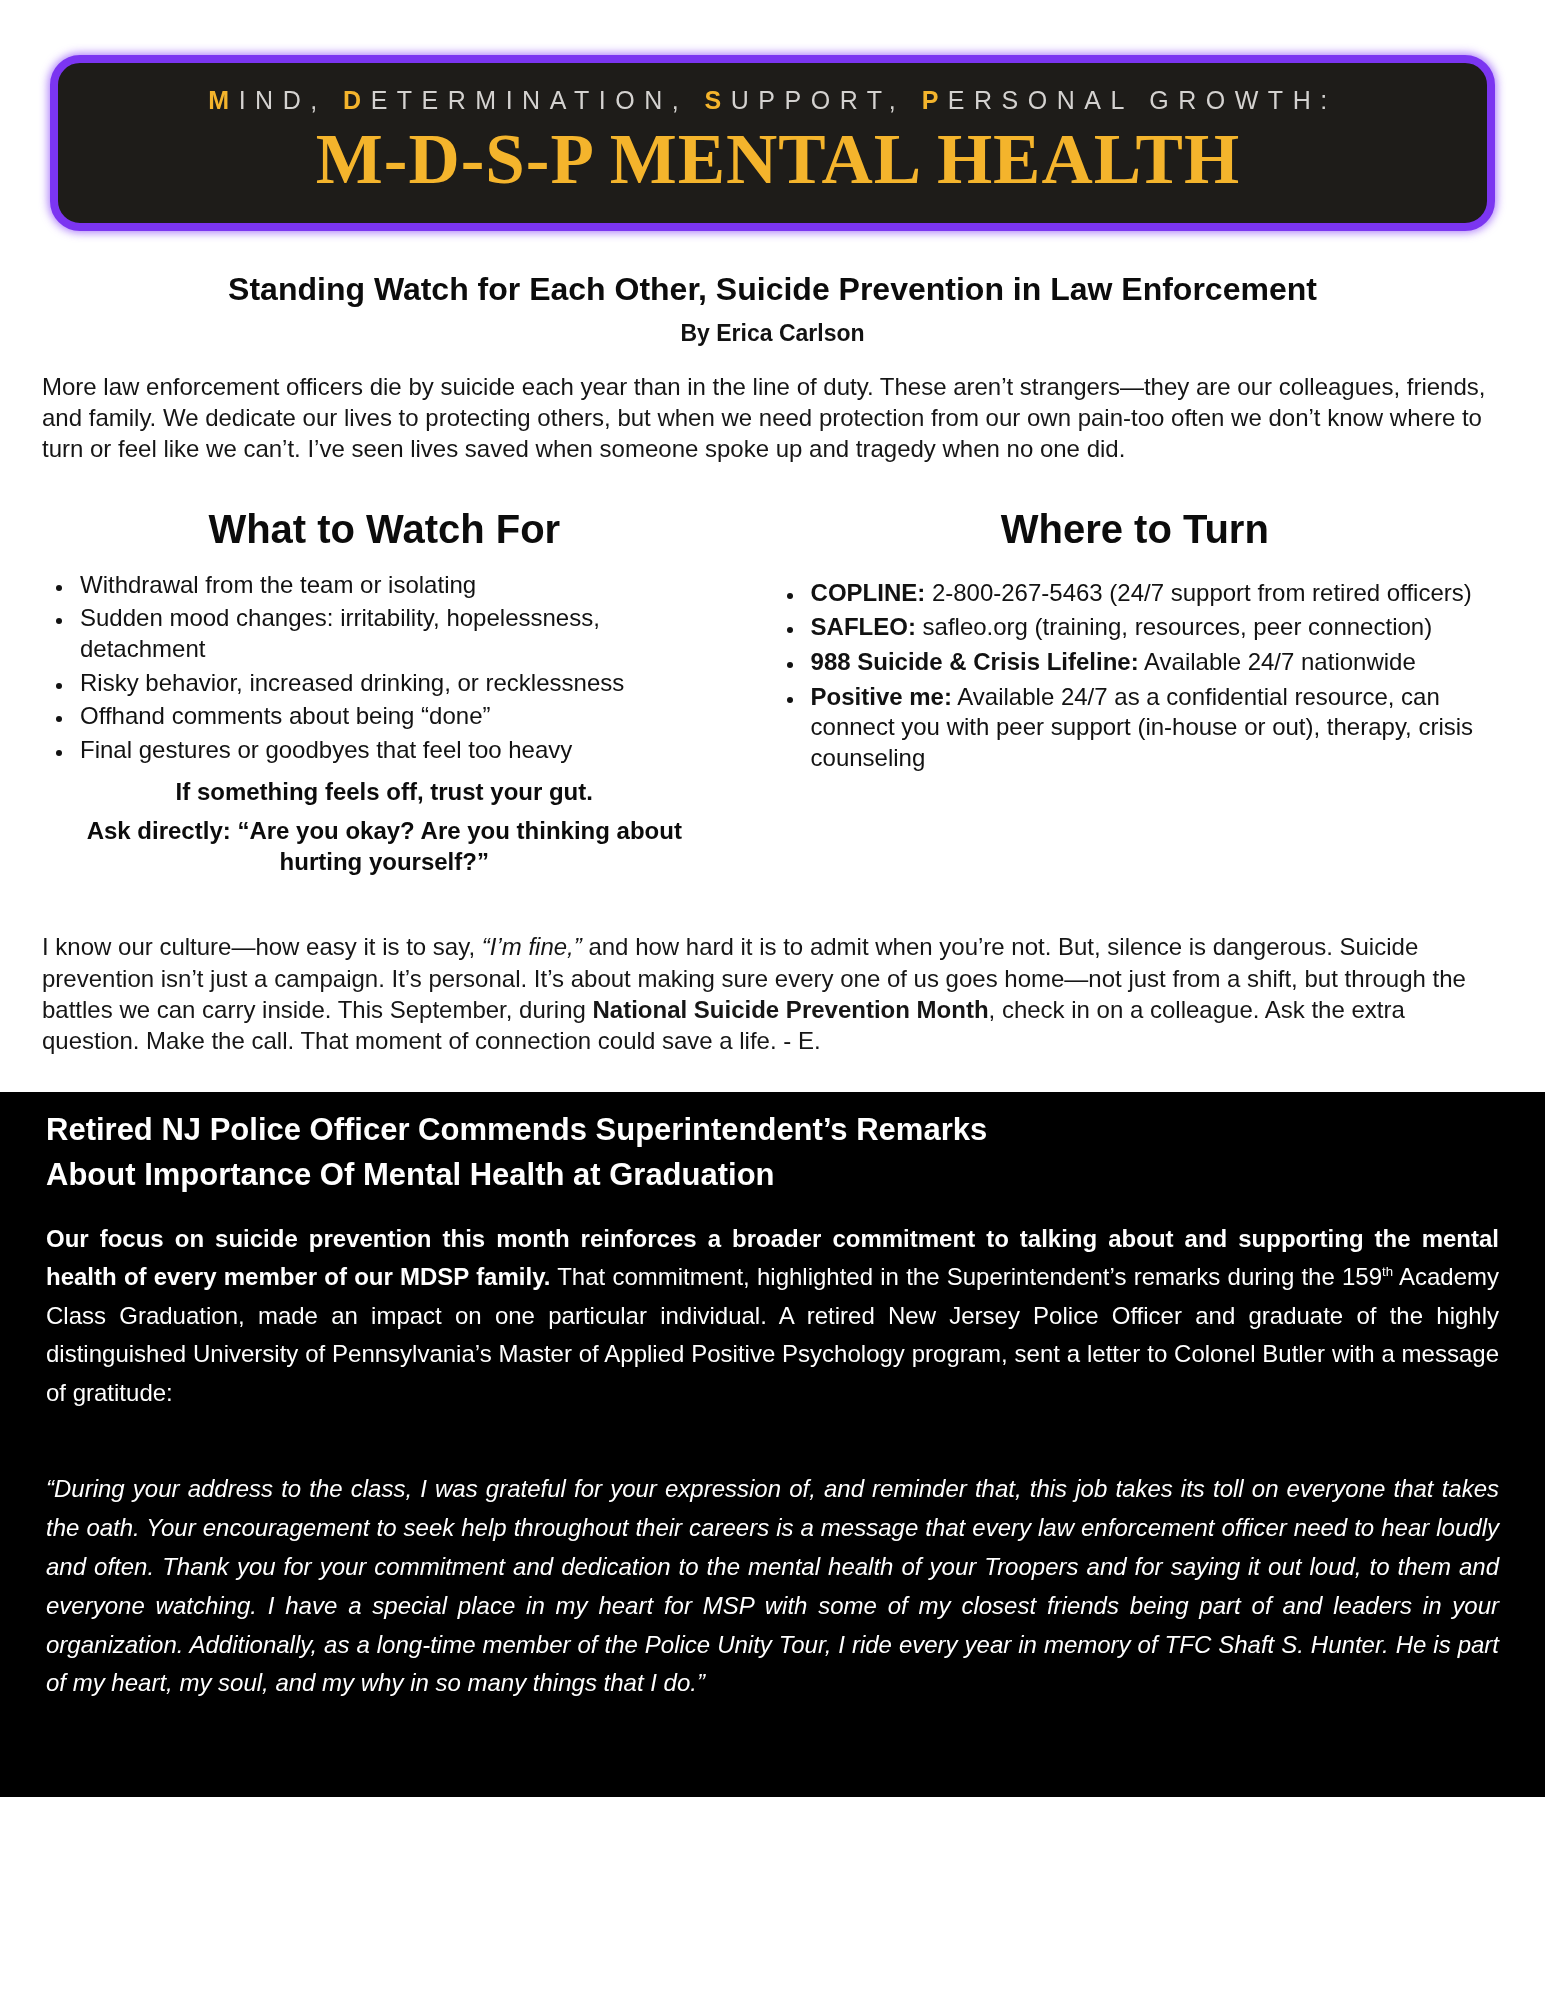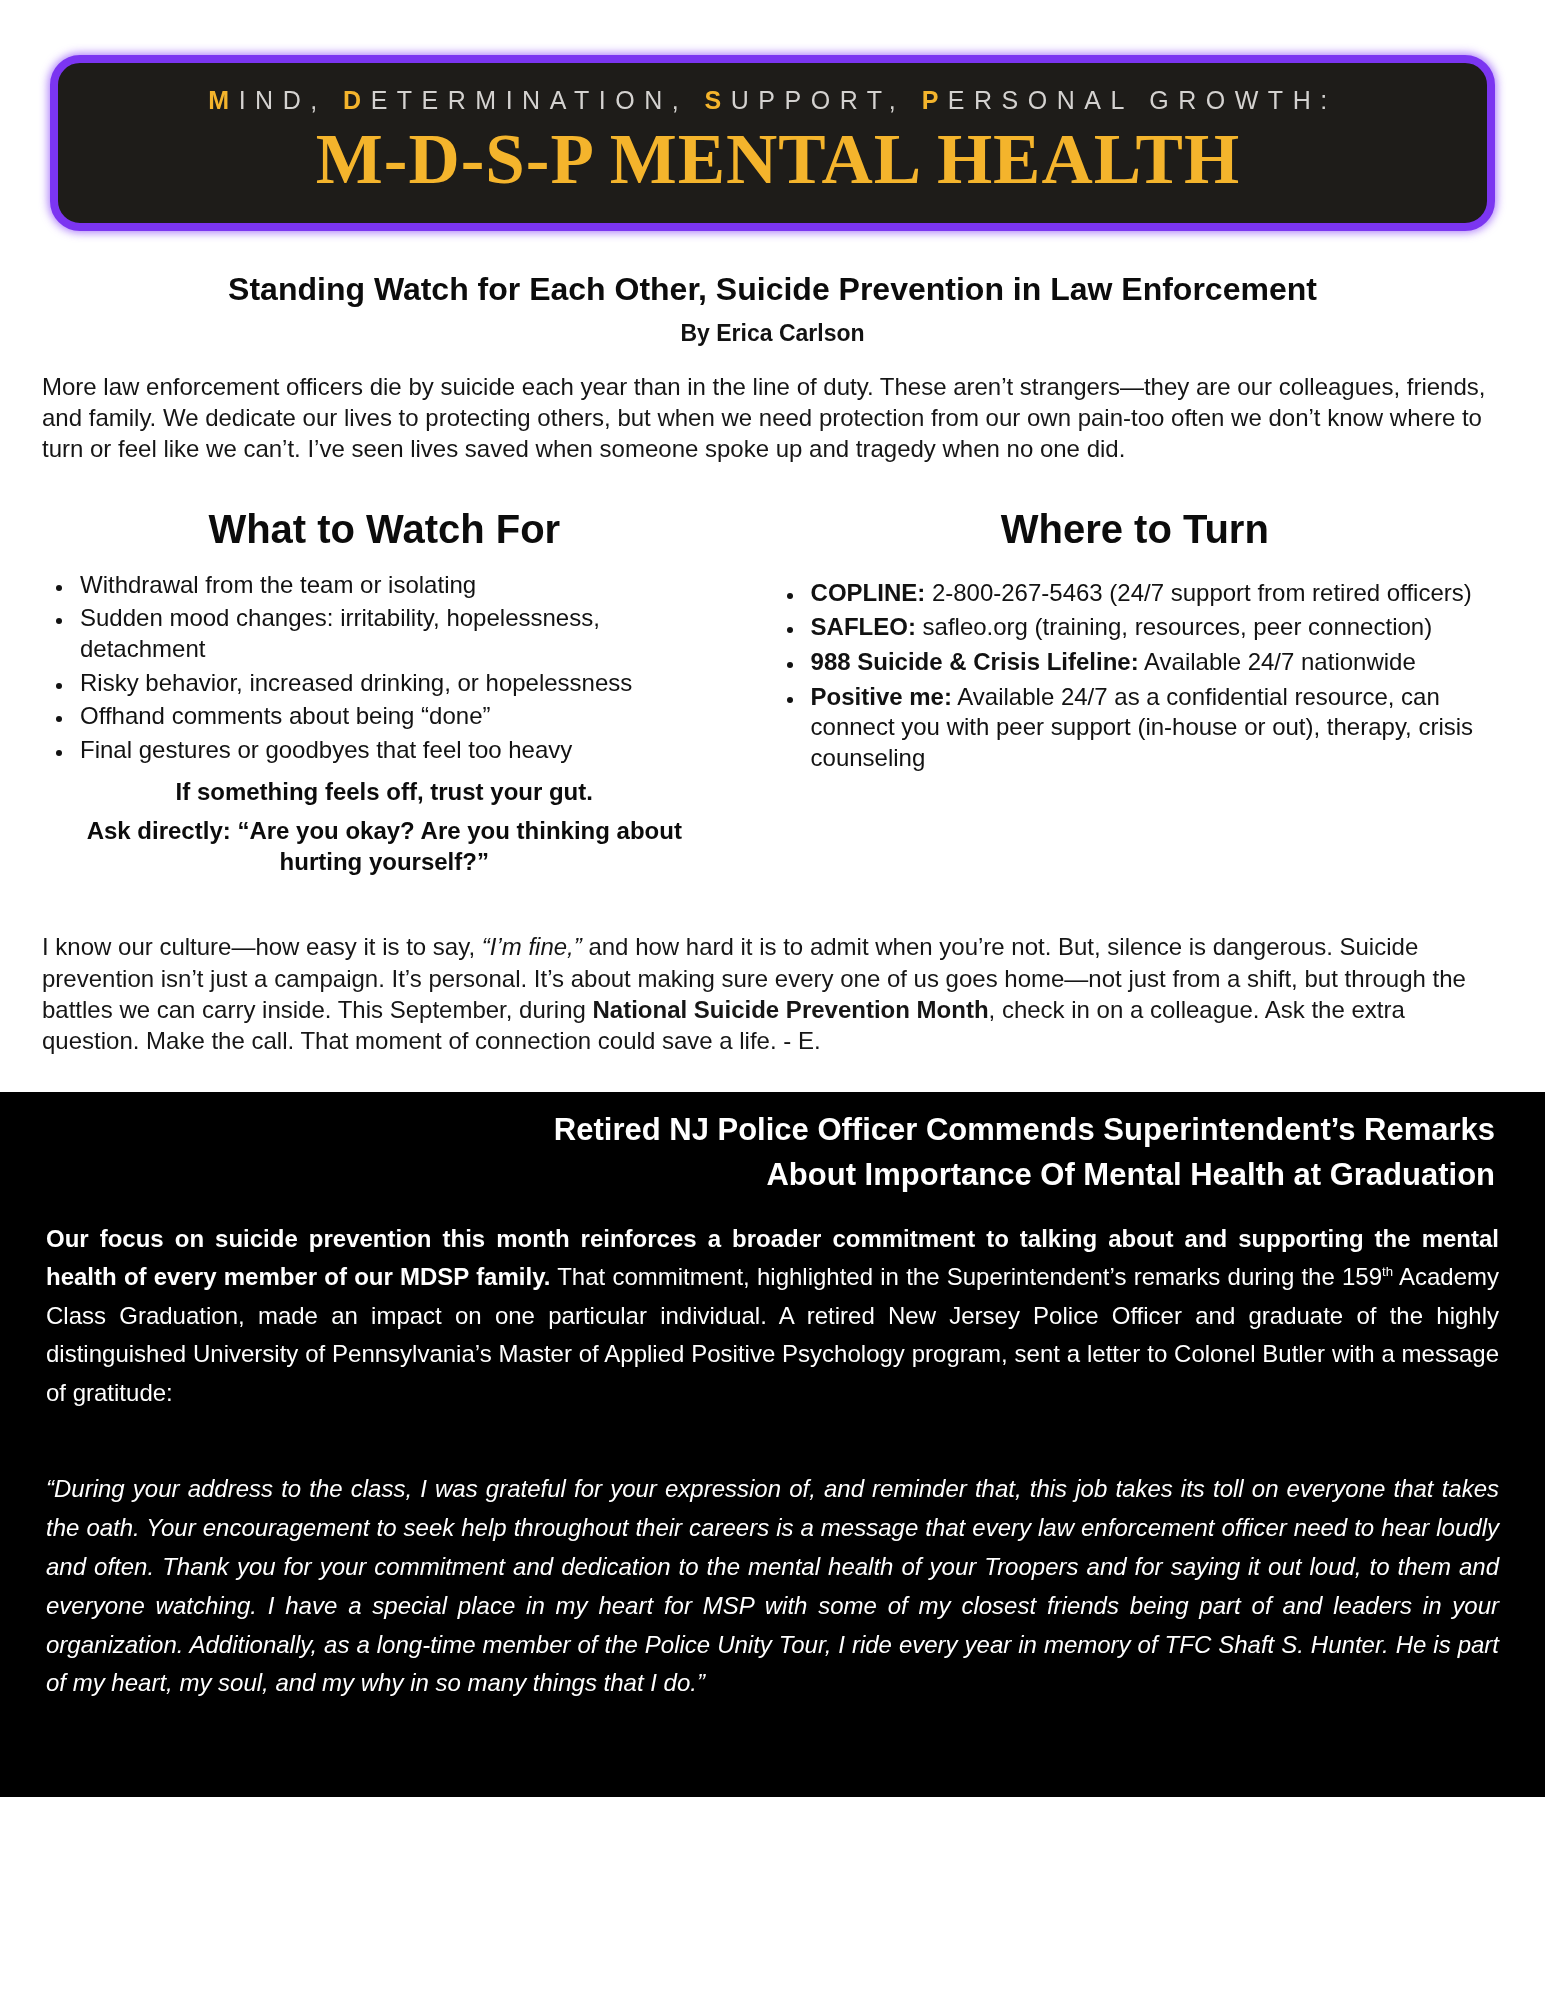--- a/index.html
+++ b/index.html
@@ -66,21 +66,21 @@
   }
 
   .outro{margin:54px 42px 0;}
 
   
   .letter{
     margin-top:36px;background:var(--section-bg);color:#ffffff;
     padding:16px 46px 28px;min-height:705px;
   }
   .letter-heading{
-    text-align:right;font-size:31px;font-weight:800;line-height:1.45;
+    text-align:left;font-size:31px;font-weight:800;line-height:1.45;
     margin:0 4px 22px 0;
   }
   .letter-body{
     font-size:24px;line-height:1.6;text-align:justify;margin:0;
   }
   .letter-quote{
     font-size:24px;line-height:1.62;text-align:justify;
     font-style:italic;margin:58px 0 0;
   }
   sup{font-size:.55em;line-height:0;}
@@ -103,21 +103,21 @@
 
   <p class="body-text intro">More law enforcement officers die by suicide each year than in the line of duty. These aren’t strangers—they are our colleagues, friends, and family. We dedicate our lives to protecting others, but when we need protection from our own pain-too often we don’t know where to turn or feel like we can’t. I’ve seen lives saved when someone spoke up and tragedy when no one did.</p>
 
   <div class="columns">
     <div class="col-watch">
       <h2 class="col-heading">What to Watch For</h2>
       <ul class="col-list">
 
       <li><span>Withdrawal from the team or isolating</span></li>
           <li><span>Sudden mood changes: irritability, hopelessness, detachment</span></li>
-          <li><span>Risky behavior, increased drinking, or hopelessness</span></li>
+          <li><span>Risky behavior, increased drinking, or recklessness</span></li>
           <li><span>Offhand comments about being “done”</span></li>
           <li><span>Final gestures or goodbyes that feel too heavy</span></li>
         </ul>
       <div class="gut">If something feels off, trust your gut.</div>
       <div class="gut" style="margin-top:8px;">Ask directly: “Are you okay? Are you thinking about hurting yourself?”</div>
     </div>
     <div class="col-turn">
       <h2 class="col-heading">Where to Turn</h2>
       <ul class="col-list">
 

